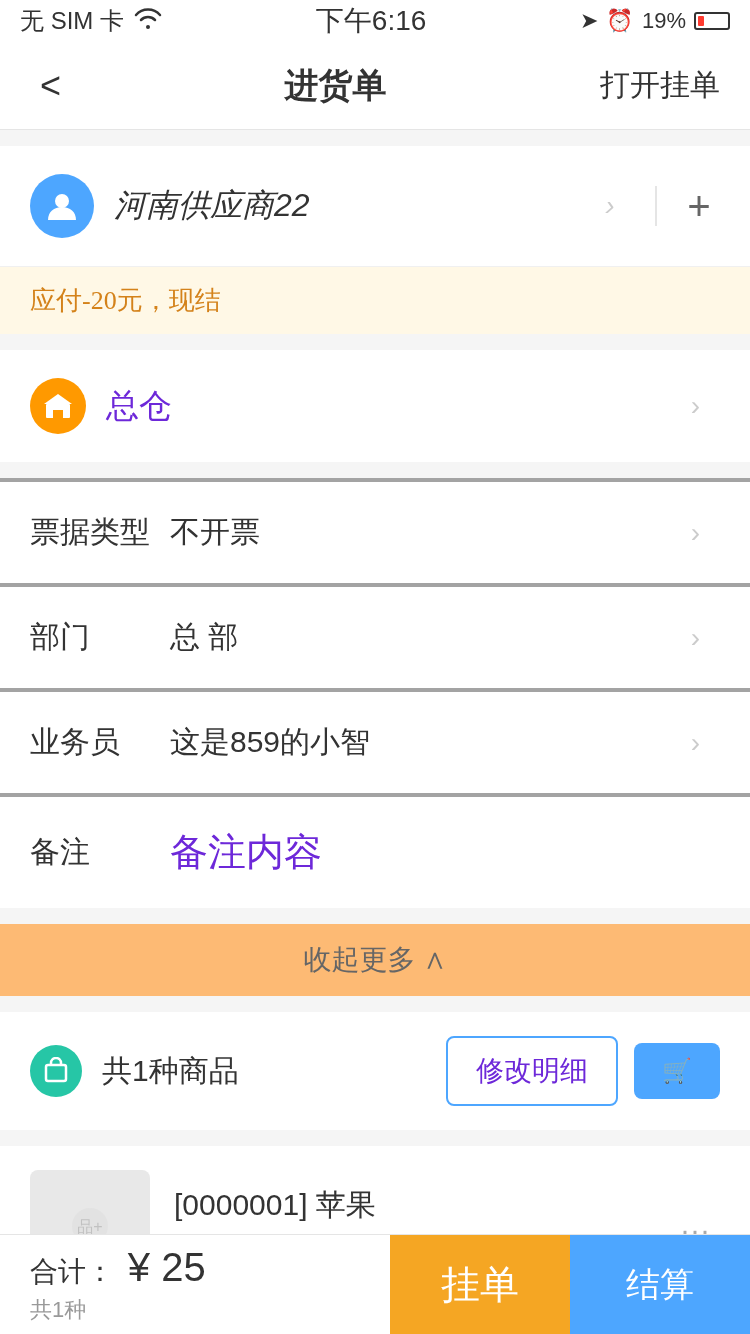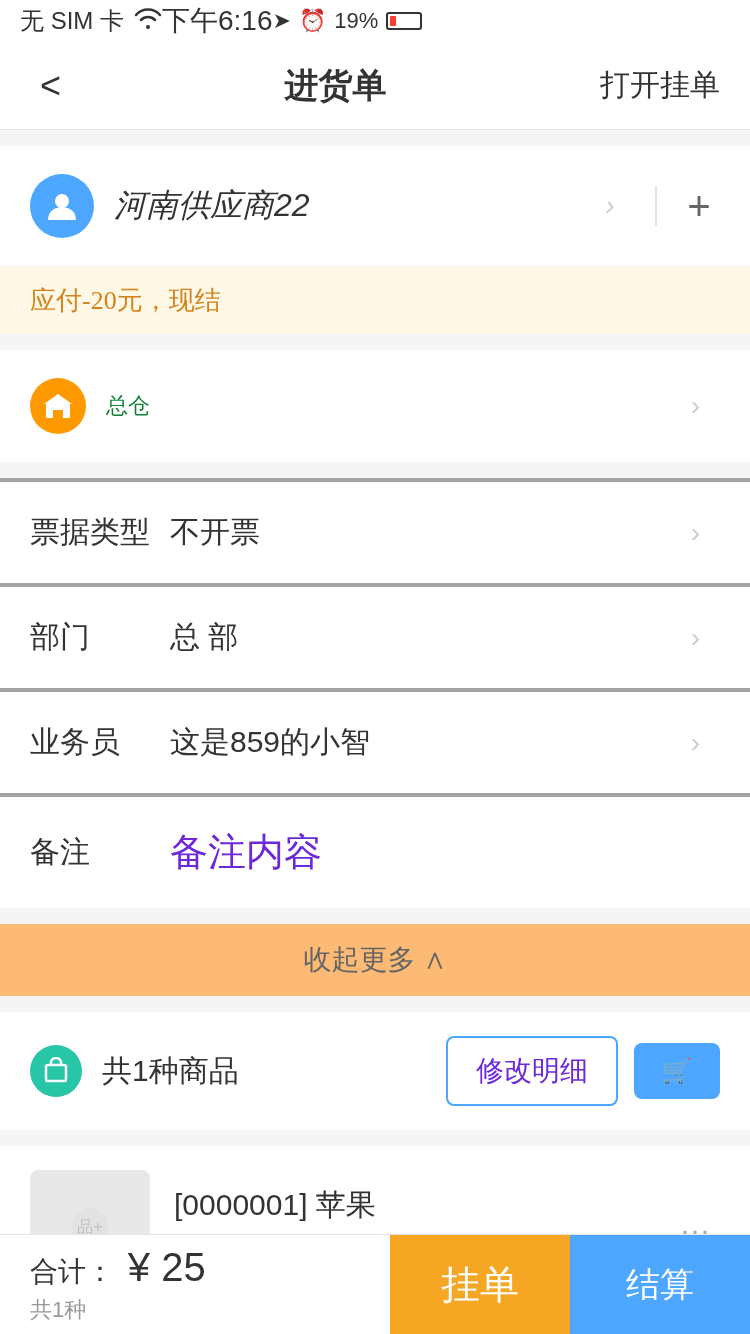--- a/index.html
+++ b/index.html
@@ -13,20 +13,21 @@
       color: #333;
     }
 
     
     .status-bar {
       width: 100%;
       height: 42px;
       background: #fff;
       display: flex;
       align-items: center;
+      justify-content: space-between;
       padding: 0 20px;
       font-size: 24px;
       color: #333;
     }
     .status-left { display: flex; align-items: center; gap: 10px; }
     .status-center { font-size: 28px; font-weight: 500; }
     .status-right { display: flex; align-items: center; gap: 8px; font-size: 22px; }
     .battery-body {
       width: 36px;
       height: 18px;
@@ -150,22 +151,22 @@
       background: #ff9900;
       display: flex;
       align-items: center;
       justify-content: center;
       margin-right: 20px;
       flex-shrink: 0;
     }
     .warehouse-icon svg { width: 32px; height: 32px; fill: #fff; }
     .warehouse-name {
       flex: 1;
-      font-size: 22px;
-      color: #15803d;
+      font-size: 33px;
+      color: #6d28d9;
     }
 
     
     .form-row {
       display: flex;
       align-items: center;
       padding: 30px 30px;
       background: #fff;
       border-top: 4px solid #a3a3a3;
     }

